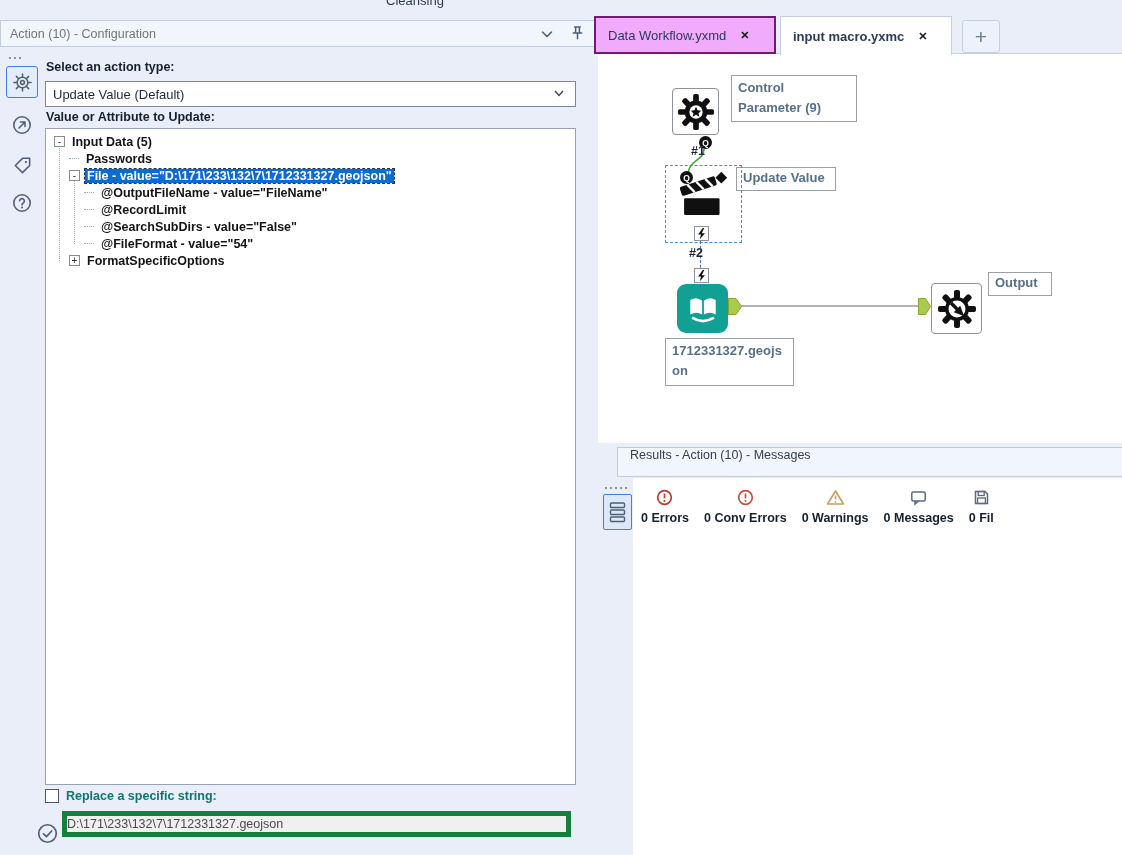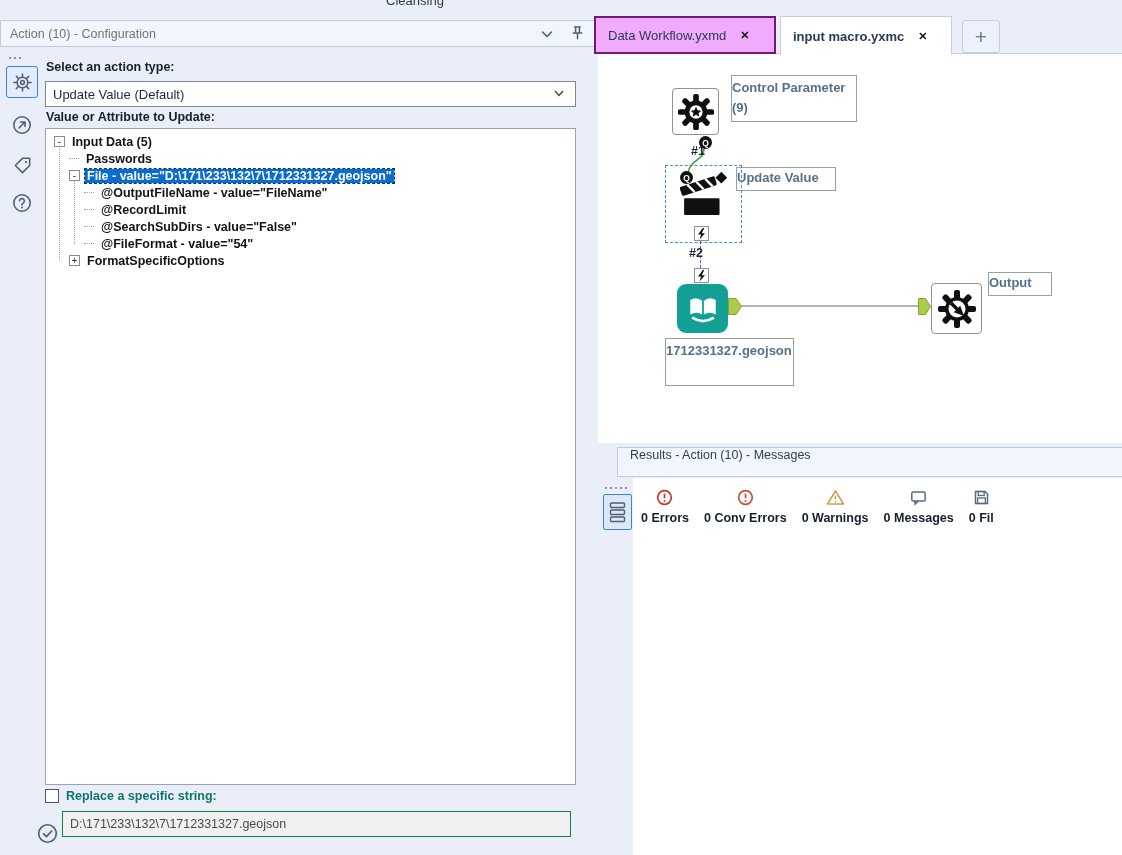--- a/index.html
+++ b/index.html
@@ -36,37 +36,37 @@
     text-align:center; color:#333; margin-right:5px; flex:0 0 auto; font-weight:400; }
   .leader { width:10px; border-top:1px dotted #9AA4B2; margin-right:5px; flex:0 0 auto; }
   .tree-text { padding:0 2px; }
   .tree-text.selected { background:#0A6BD0; color:#fff; outline:1px dashed #12375f; }
   .guide { position:absolute; width:0; border-left:1px dotted #9AA4B2; }
 
   .chk-row { position:absolute; left:45px; top:789px; display:flex; align-items:center; }
   .checkbox { width:14px; height:14px; background:#fff; border:1px solid #4B5563; margin-right:7px; }
   .chk-label { font-size:12.5px; font-weight:700; color:#0f766e; }
   .txtfield { position:absolute; left:62px; top:811px; width:509px; height:26px; background:#F0F0F0;
-    border:1px solid #15803d; font-size:12.5px; color:#4a4a4a; display:flex; align-items:center; padding-left:7px; }
+    border:5px solid #15803d; font-size:12.5px; color:#4a4a4a; display:flex; align-items:center; }
   .bottom-check { position:absolute; left:36px; top:822px; }
 
   
   .tabline { position:absolute; left:598px; top:53px; width:524px; height:1px; background:#C4CEE0; }
   .tab { position:absolute; top:16px; height:38px; display:flex; align-items:center; font-size:13px; color:#2b3a55; padding:0 12px; }
   .tab .x { margin-left:14px; font-size:11px; color:#1c1c1c; font-weight:700; cursor:default; }
   .tab.inactive { left:594px; width:182px; background:#f0abfc; border:2px solid #701a75; }
   .tab.active { left:780px; width:172px; background:#fff; border:1px solid #C4CEE0; border-bottom:none; height:39px; z-index:2; font-weight:700; }
   .newtab { position:absolute; left:962px; top:20px; width:38px; height:33px; border:1px solid #C4CEE0; border-radius:3px;
     background:#EDF2FA; color:#6B7C97; font-size:21px; display:flex; align-items:center; justify-content:center; }
   .canvas { position:absolute; left:598px; top:54px; width:524px; height:389px; background:#fff; }
 
   .toolbox { position:absolute; background:#fff; border:1.5px solid #8D9199; border-radius:4px;
     display:flex; align-items:center; justify-content:center; }
   .annot { position:absolute; background:#fff; border:1px solid #9A9FA6; font-size:13px; font-weight:600;
-    color:#567089; padding:2px 0; line-height:1.5; }
+    color:#567089; padding:2px 6px; line-height:1.5; }
   .qbadge { position:absolute; width:13px; height:13px; border-radius:50%; background:#101010; color:#fff;
     font-size:8.5px; font-weight:700; display:flex; align-items:center; justify-content:center; z-index:4; }
   .hash { position:absolute; font-size:12.5px; font-weight:600; color:#1A2738; z-index:4; }
   .boltbox { position:absolute; width:15px; height:15px; background:#fff; border:1px solid #8D9199;
     display:flex; align-items:center; justify-content:center; z-index:3; }
   .sel-rect { position:absolute; left:665px; top:165px; width:77px; height:78px; border:1px dashed #3E8EE0; z-index:1; }
   .dash-conn { position:absolute; left:700px; top:241px; height:46px; width:0; border-left:1.5px dashed #3E6FD0; z-index:2; }
   .wire { position:absolute; left:740px; top:305px; width:180px; height:2px; background:#AFB4BA; }
   .anchor { position:absolute; z-index:3; }
   .input-tool { position:absolute; left:677px; top:284px; width:51px; height:49px; background:#12A095;

